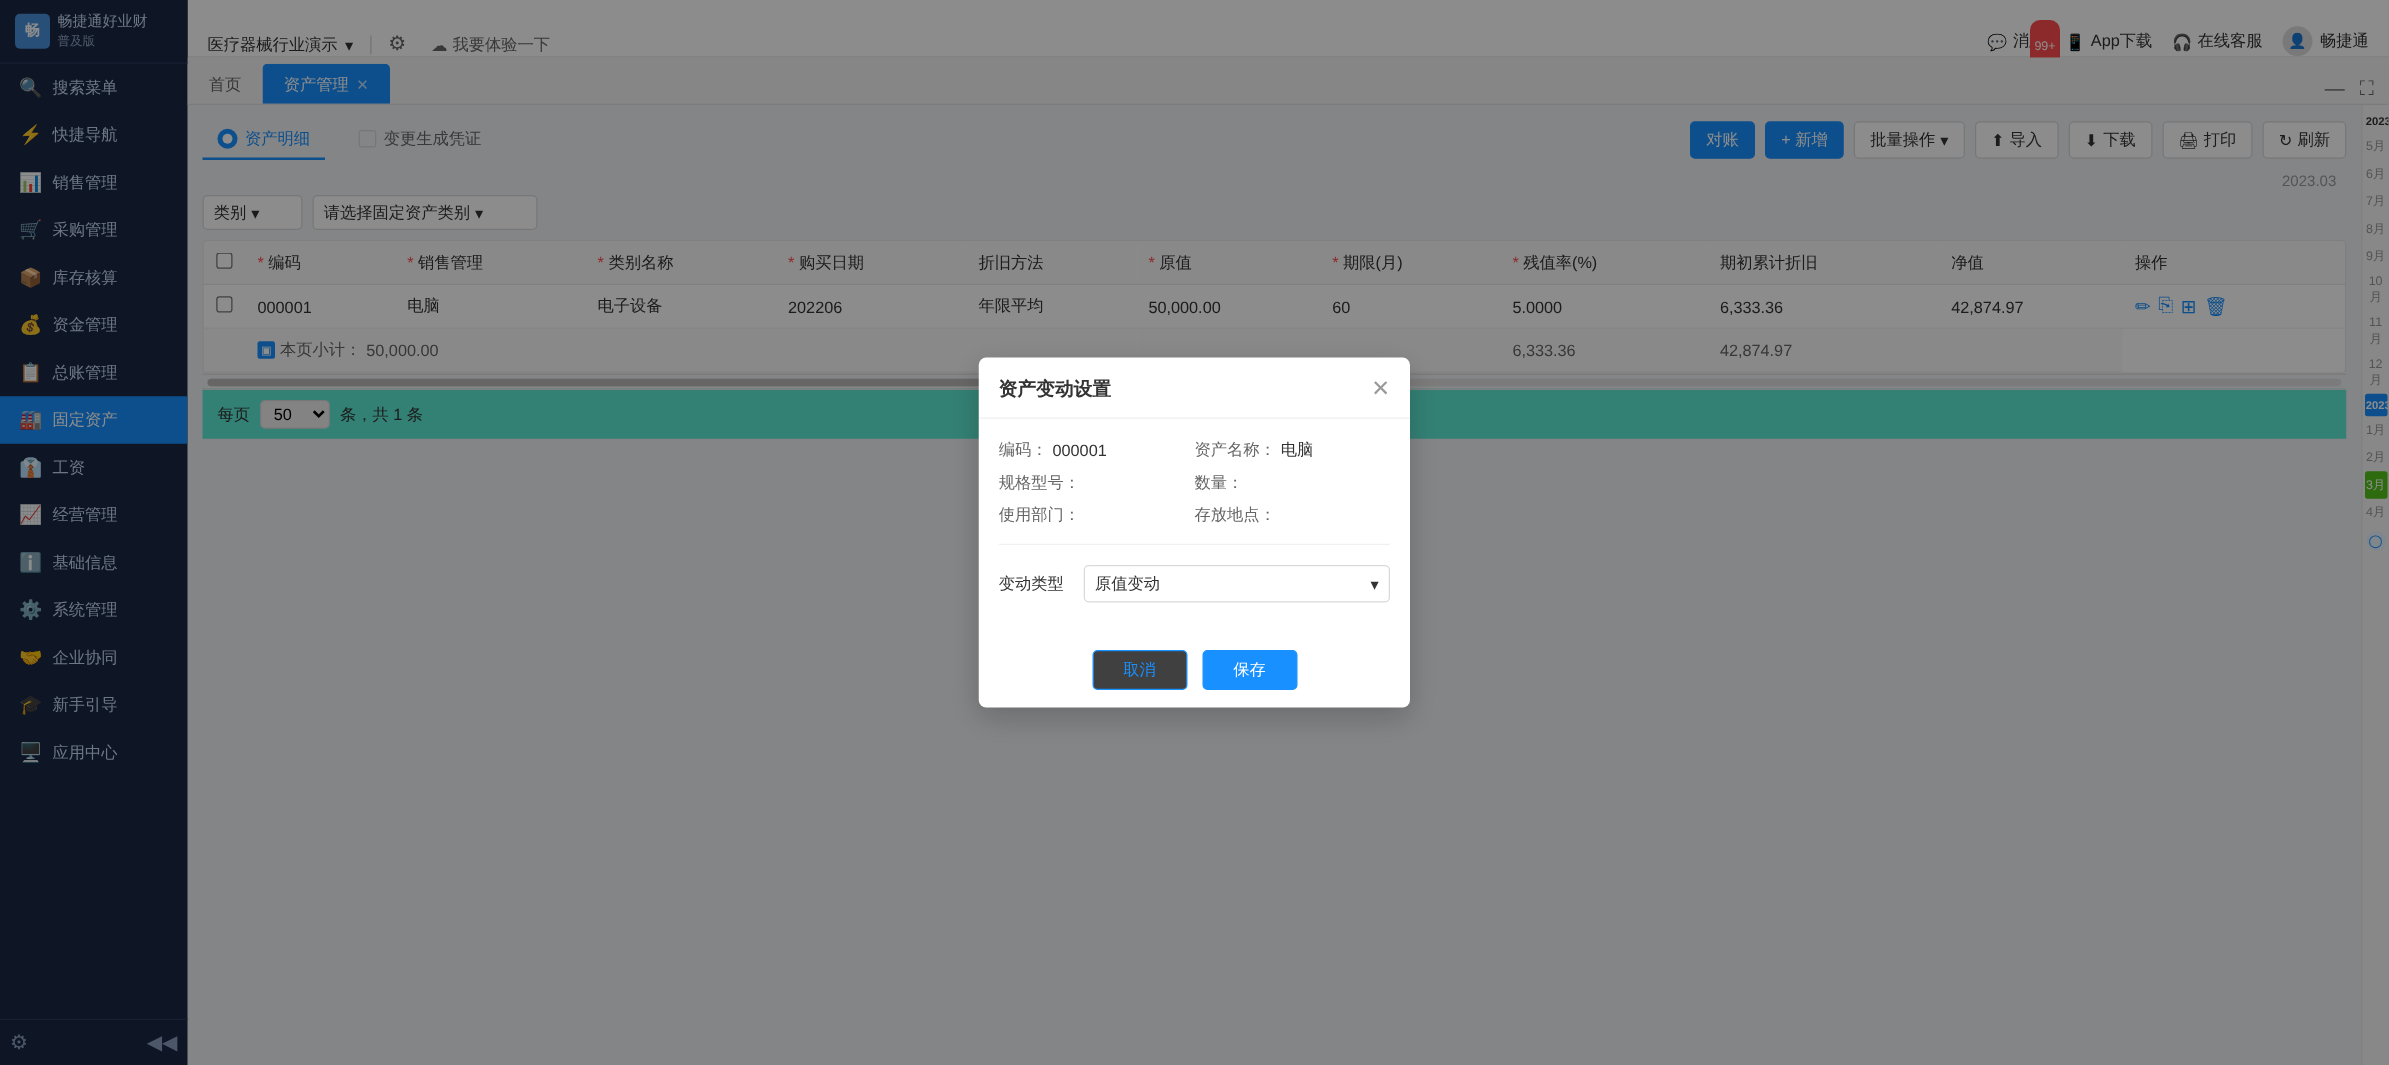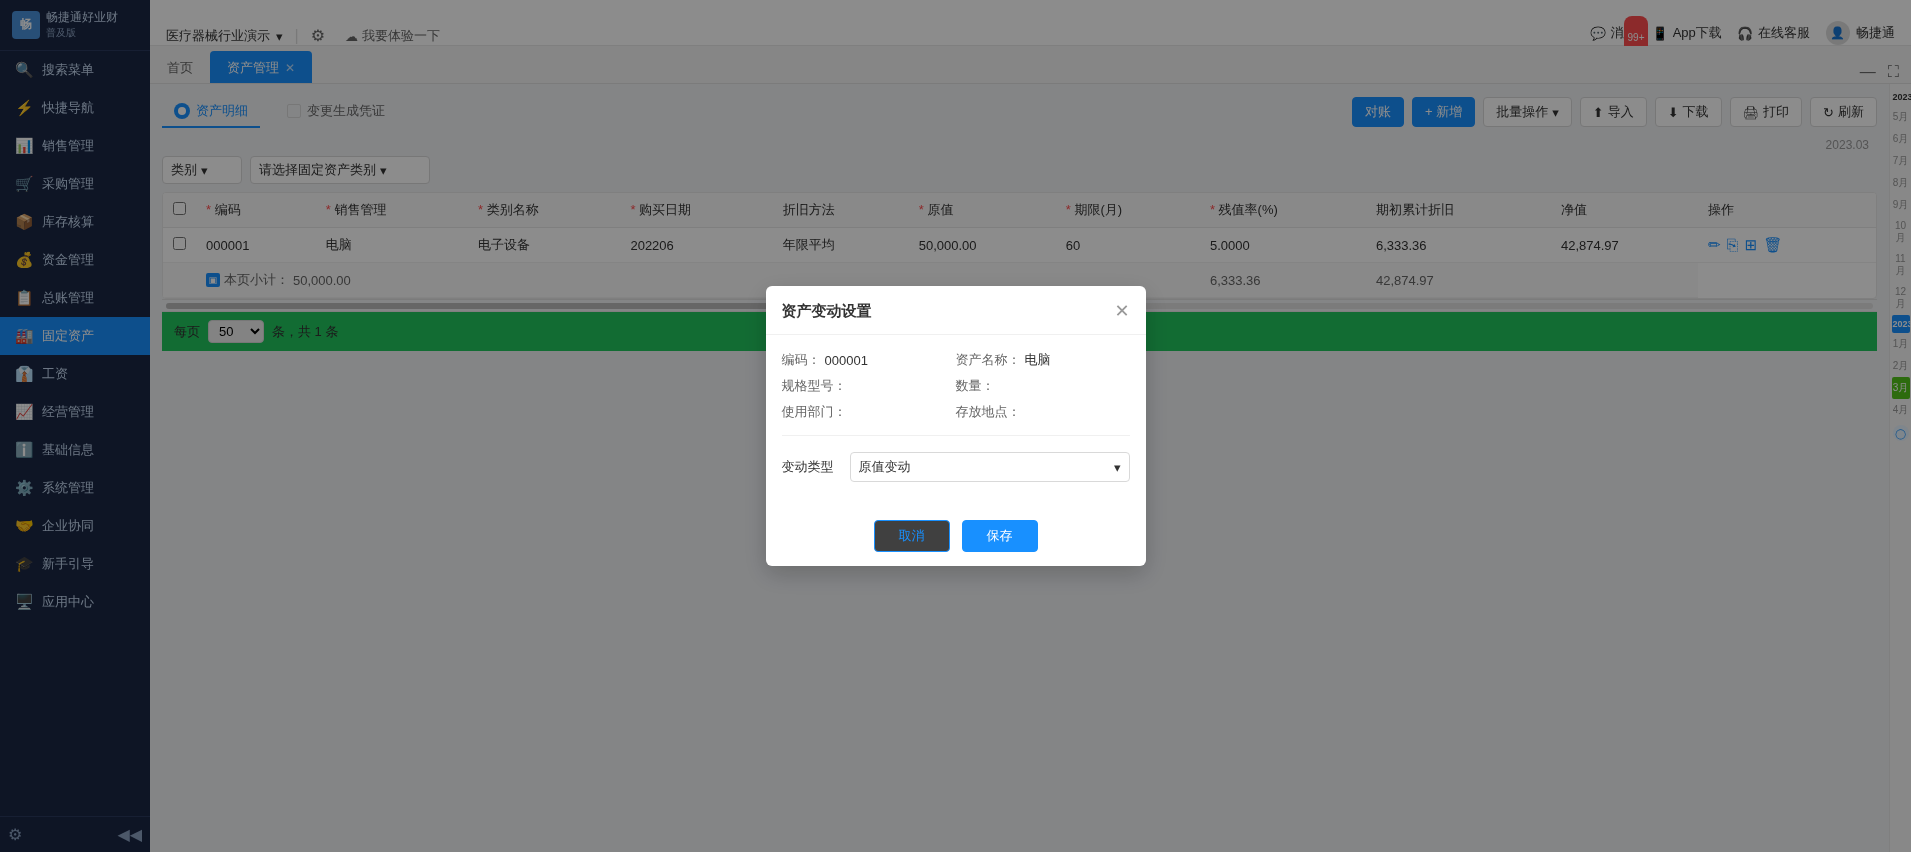--- a/index.html
+++ b/index.html
@@ -218,21 +218,21 @@
     .date-label {
       text-align: right; font-size: 12px; color: #999;
       margin-bottom: 4px; padding-right: 8px;
     }
 
     
     .pagination {
       padding: 8px 12px;
       display: flex; align-items: center; gap: 8px;
       font-size: 13px; color: #333;
-      background: #22c55e;
+      background: #5eead4;
       border-top: 1px solid #e8e8e8;
     }
     .page-size-select {
       padding: 2px 6px; border: 1px solid #d9d9d9; border-radius: 4px;
       font-size: 13px;
     }
 
     
     .h-scrollbar {
       height: 12px;
@@ -251,21 +251,21 @@
     
     .modal-overlay {
       position: fixed; top: 0; left: 0; right: 0; bottom: 0;
       background: rgba(0,0,0,0.45);
       display: flex; align-items: center; justify-content: center;
       z-index: 1000;
     }
     .modal {
       background: #fff;
       border-radius: 6px;
-      width: 380px;
+      width: 345px;
       box-shadow: 0 8px 24px rgba(0,0,0,0.2);
       overflow: hidden;
     }
     .modal-header {
       padding: 14px 16px 12px;
       border-bottom: 1px solid #f0f0f0;
       display: flex; align-items: center; justify-content: space-between;
     }
     .modal-title { font-size: 15px; font-weight: 600; color: #333; }
     .modal-close { color: #999; cursor: pointer; font-size: 18px; }

